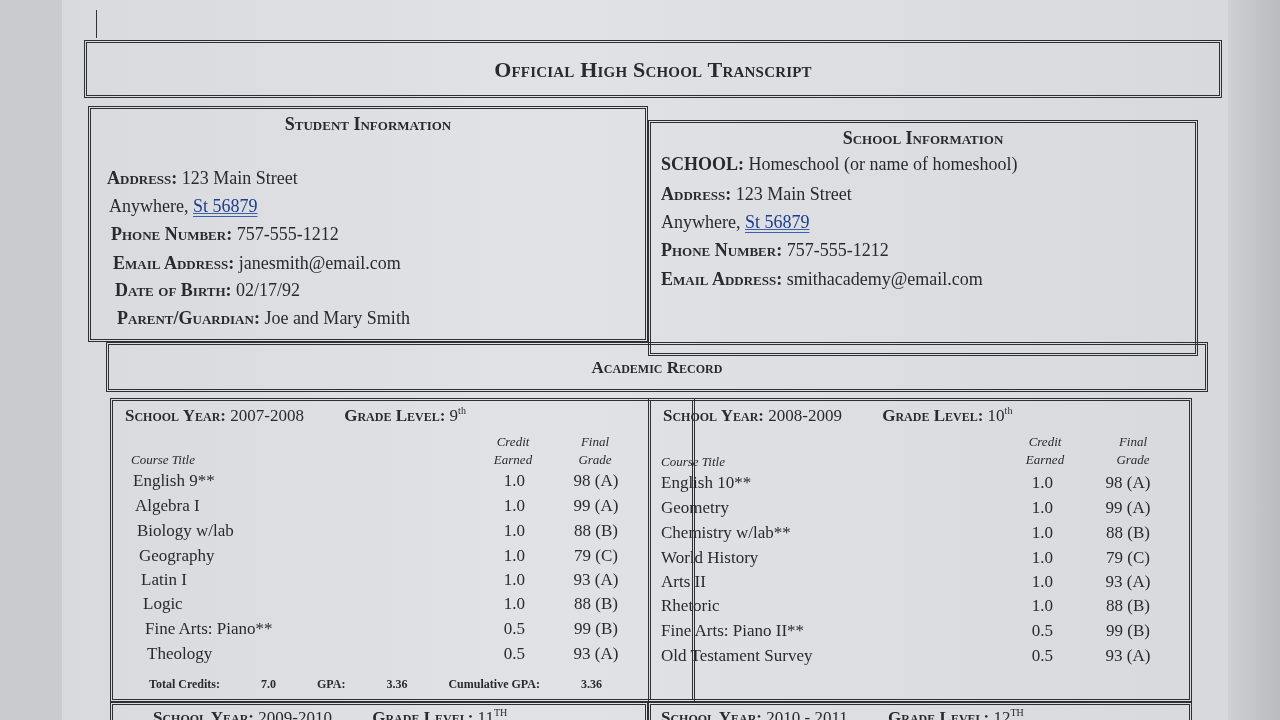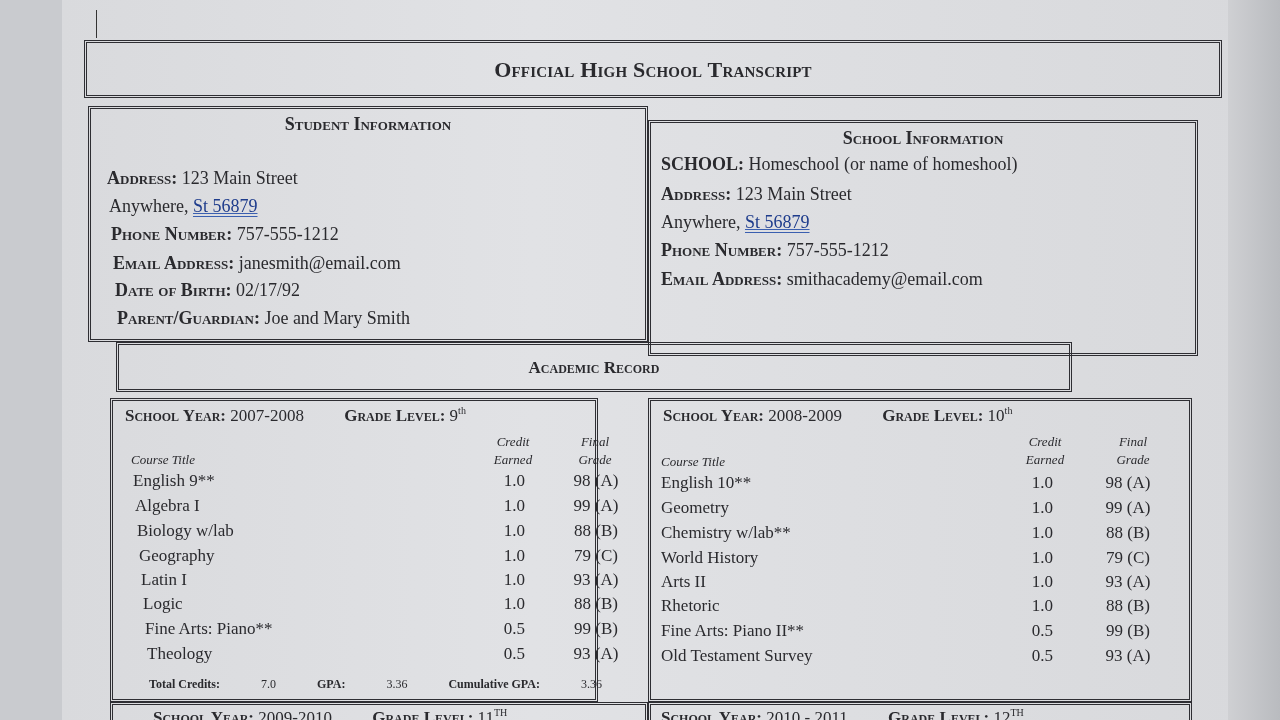--- a/index.html
+++ b/index.html
@@ -27,36 +27,36 @@
     position:absolute; left:0; right:0; top:14px; text-align:center;
     font-size:22px; font-variant:small-caps; font-weight:bold; letter-spacing:0.2px;
   }
   .info-box { top:106px; height:236px; }
   .student-box { left:88px; width:560px; }
   .school-box { left:648px; width:550px;margin-top:14px; }
   .sec-title { position:absolute; left:0; right:0; top:5px; text-align:center; font-size:18px; font-variant:small-caps; font-weight:bold; }
   .info-line { position:absolute; font-size:18px; white-space:nowrap; }
   .lbl { font-variant:small-caps; font-weight:bold; }
   .link { color:#1e3c8c; text-decoration:underline; text-decoration-style:double; text-decoration-color:#3a5fb0; }
-  .acad-box { left:116px; top:342px; width:956px; height:50px; }
+  .acad-box { left:106px; top:342px; width:1102px; height:50px; }
   .acad-title { position:absolute; left:0; right:0; top:13px; text-align:center; font-size:17px; font-variant:small-caps; font-weight:bold; }
   .year-box { top:398px; height:304px; }
-  .year1 { left:110px; width:488px; }
+  .year1 { left:110px; width:585px; }
   .year2 { left:648px; width:544px; }
   .year-head { position:absolute; left:12px; top:4px; font-size:17px; white-space:nowrap; }
   .year-head .gl { margin-left:36px; }
   sup { font-size:10px; }
   .col-h { position:absolute; font-size:13px; font-style:italic; text-align:center; line-height:18px; }
   .row { position:absolute; left:0; right:0; height:24px; font-size:17px; }
   .row .c { position:absolute; left:20px; white-space:nowrap; }
   .row .cr { position:absolute; width:40px; text-align:right; }
   .row .fg { position:absolute; width:70px; text-align:center; }
   .foot { position:absolute; left:36px; top:276px; font-size:12px; font-weight:bold; white-space:nowrap; }
   .foot span { margin-right:38px; }
-  .foot .v { font-weight:normal; margin-right:0;margin-top:20px; }
+  .foot .v { font-weight:bold; margin-right:0;margin-top:20px; }
   .next-box { top:702px; height:30px; }
   .next1 { left:110px; width:538px; }
   .next2 { left:648px; width:544px; }
 </style>
 </head>
 <body>
 
 <div class="page"></div>
 <div class="page-edge-right"></div>
 <div class="cursor-line"></div>

